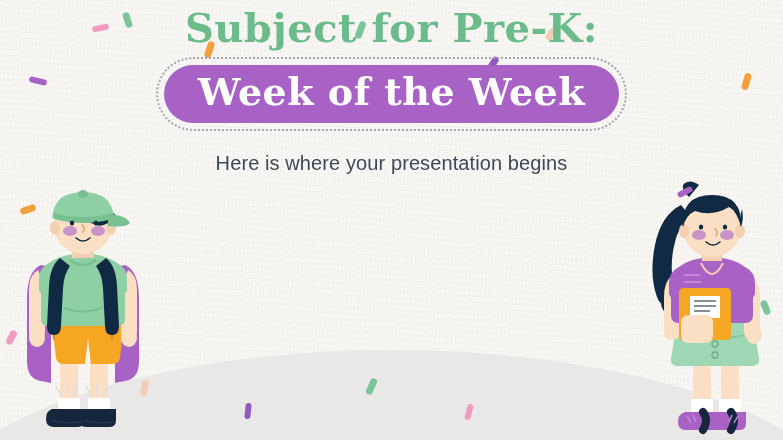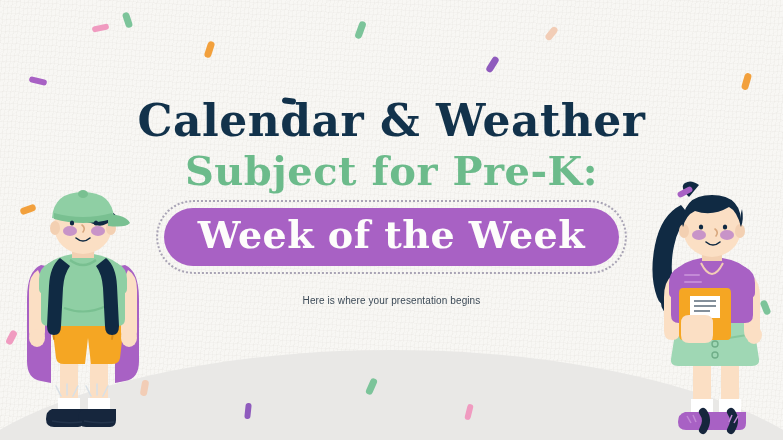--- a/index.html
+++ b/index.html
@@ -82,21 +82,21 @@
     font-weight:700;
     font-size:38px;
     letter-spacing:.5px;
     color:#fdfdfb;
     line-height:1.05;
     white-space:nowrap;
   }
   #subtitle {
     margin-top:21px;
     font-family:"Liberation Sans", sans-serif;
-    font-size:10px;
+    font-size:20px;
     color:#3c4a57;
     letter-spacing:.1px;
     white-space:nowrap;
   }
   
   .char { position:absolute; }
   #char-boy  { left:8px;  top:190px; width:150px; height:250px; }
   #char-girl { left:637px; top:183px; width:150px; height:257px; }
   .char svg { display:block; width:100%; height:100%; overflow:visible; }
 </style>
@@ -250,21 +250,20 @@
       <ellipse cx="62" cy="52" rx="7" ry="5" fill="#b77bc9" opacity=".75"></ellipse>
       <ellipse cx="90" cy="52" rx="7" ry="5" fill="#b77bc9" opacity=".75"></ellipse>
       <ellipse cx="64" cy="44" rx="2.2" ry="2.6" fill="#102a43"></ellipse>
       <ellipse cx="88" cy="44" rx="2.2" ry="2.6" fill="#102a43"></ellipse>
       <path d="M78 46 q4 3 1 7" stroke="#d9a87e" stroke-width="1.6" fill="none" stroke-linecap="round"></path>
       <path d="M69 59 q7 6 14 0" stroke="#102a43" stroke-width="1.6" fill="none" stroke-linecap="round"></path>
     </svg>
   </div>
 
   <div id="titleblock">
-    <div id="title-main">Calendar &amp; Weather</div>
     <div id="title-sub">Subject for Pre-K:</div>
     <div id="pill-wrap">
       <div id="pill">
         <div id="pill-text">Week of the Week</div>
       </div>
     </div>
     <div id="subtitle">Here is where your presentation begins</div>
   </div>
 
 </div>

